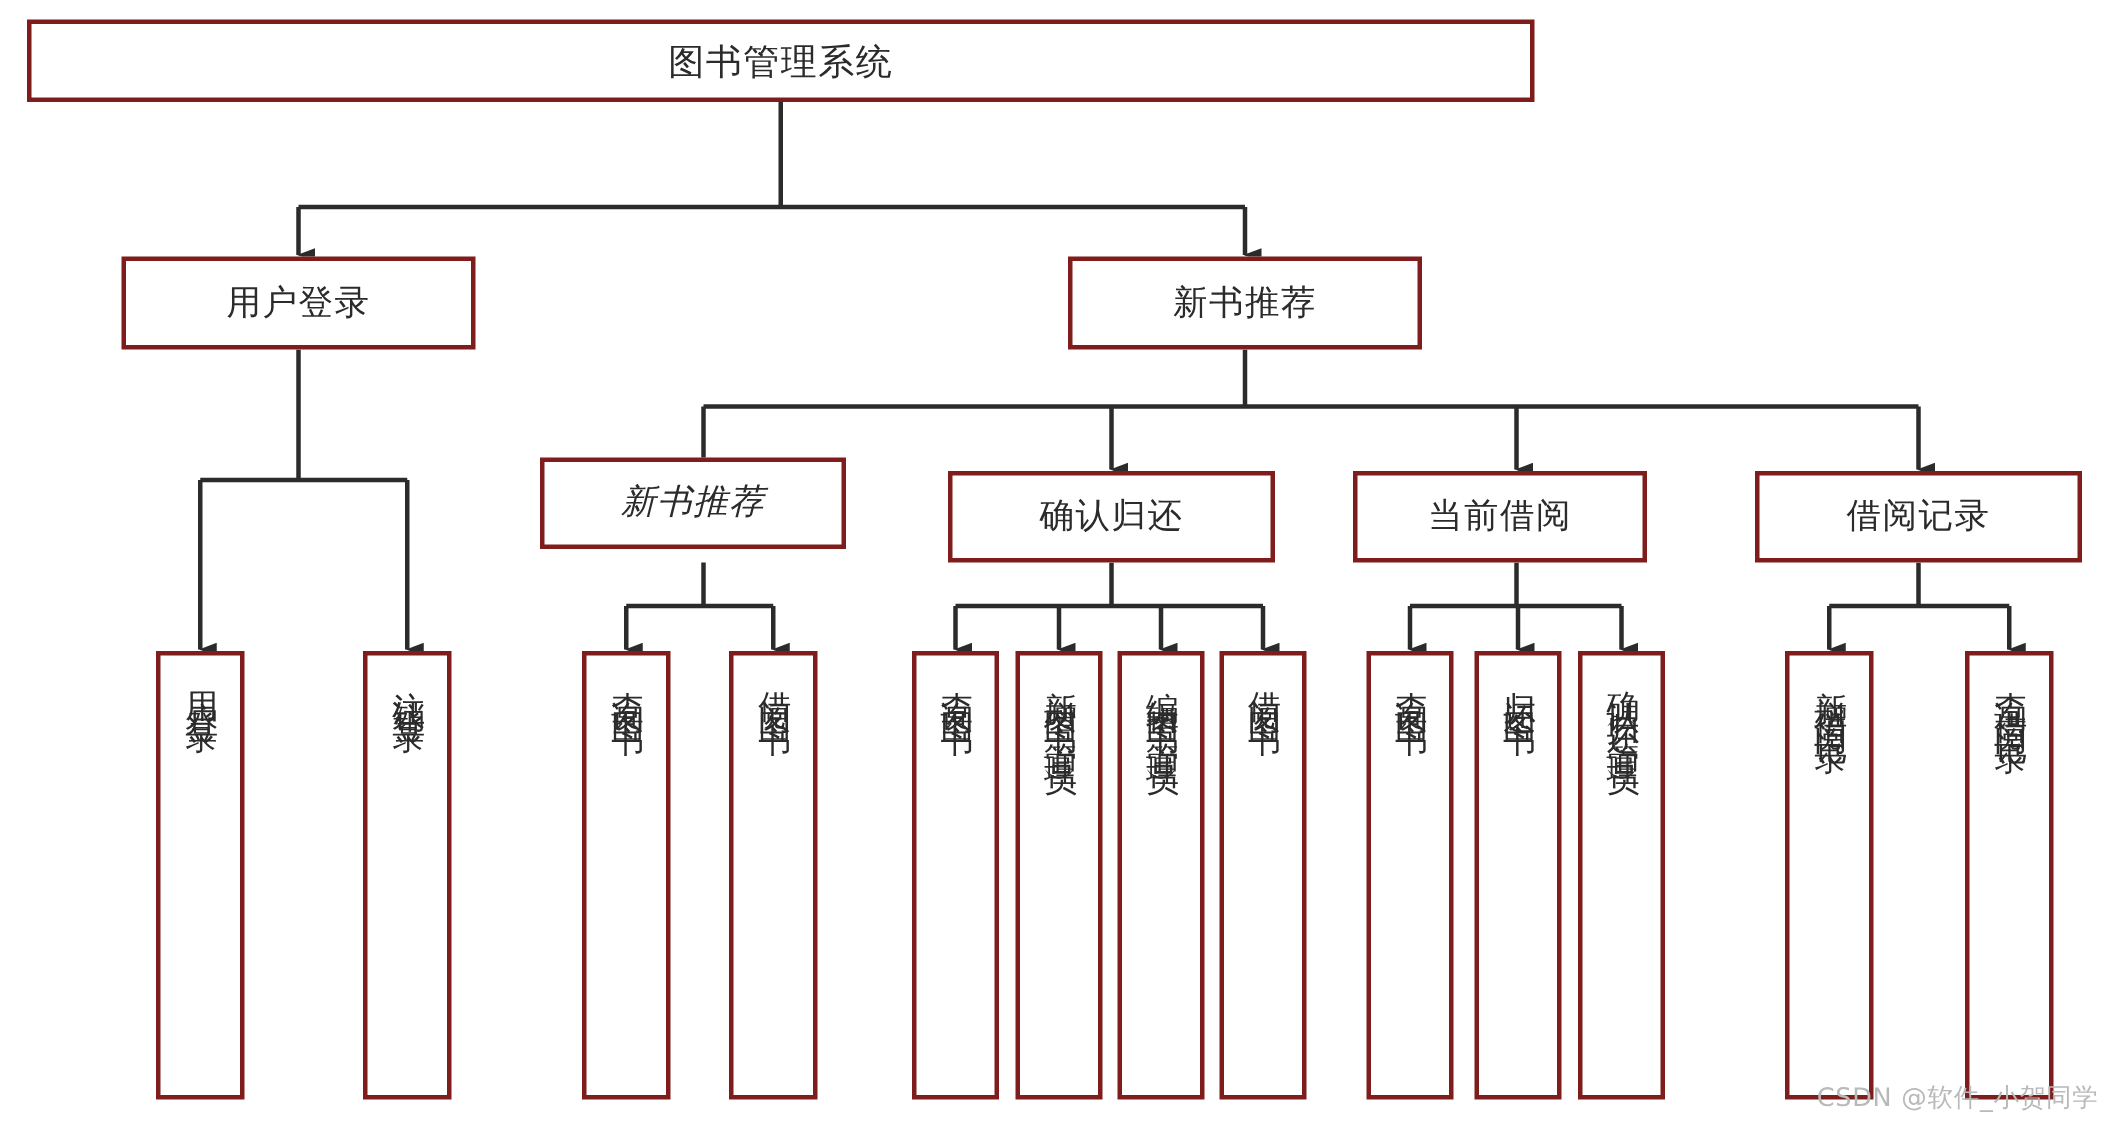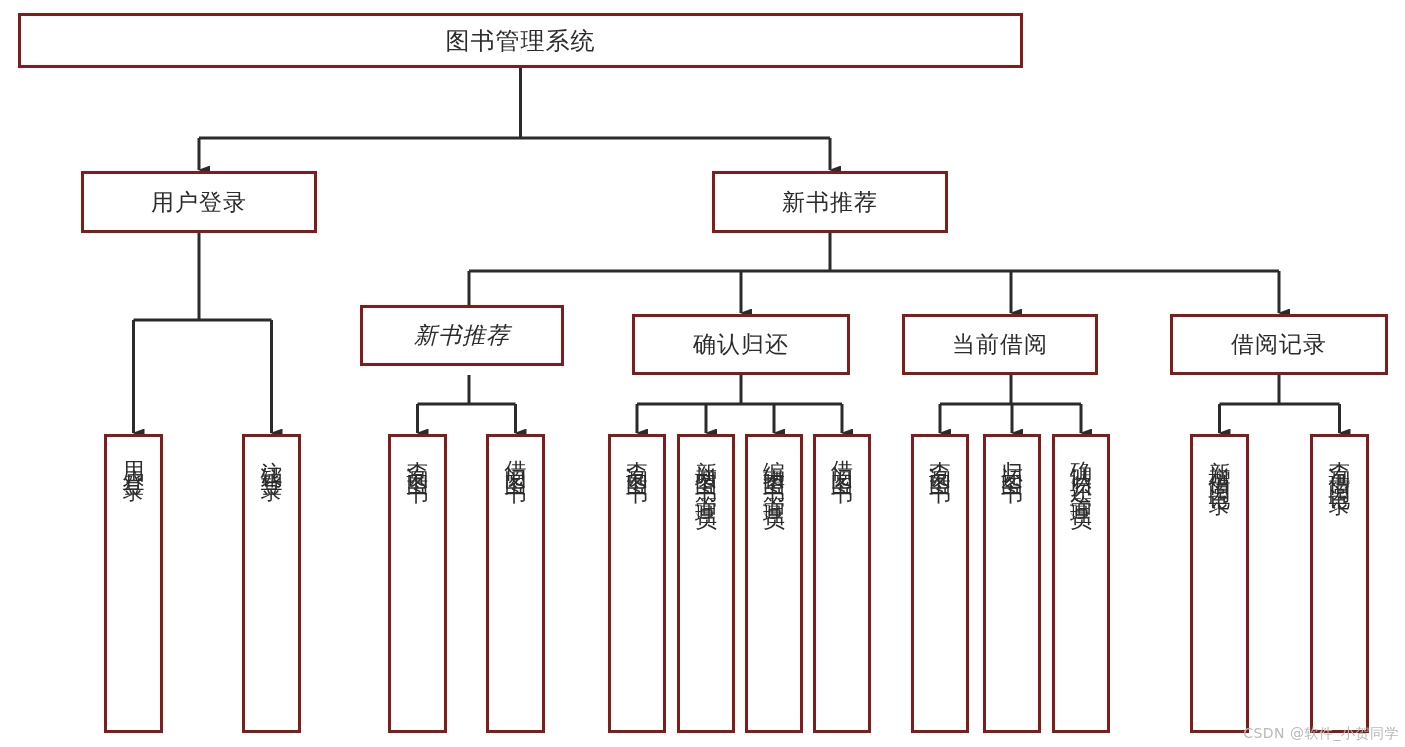--- a/index.html
+++ b/index.html
@@ -54,21 +54,21 @@
     text-orientation: upright;
     font-size: 22px;
     letter-spacing: 7px;
     line-height: 1;
     white-space: nowrap;
   }
   .watermark {
     position: absolute;
     right: 6px;
     bottom: 4px;
-    font-size: 14px;
+    font-size: 17px;
     color: #b9b9b9;
     letter-spacing: 0.5px;
     white-space: nowrap;
     pointer-events: none;
   }
 </style>
 </head>
 <body>
 
 <div id="diagram-root">

